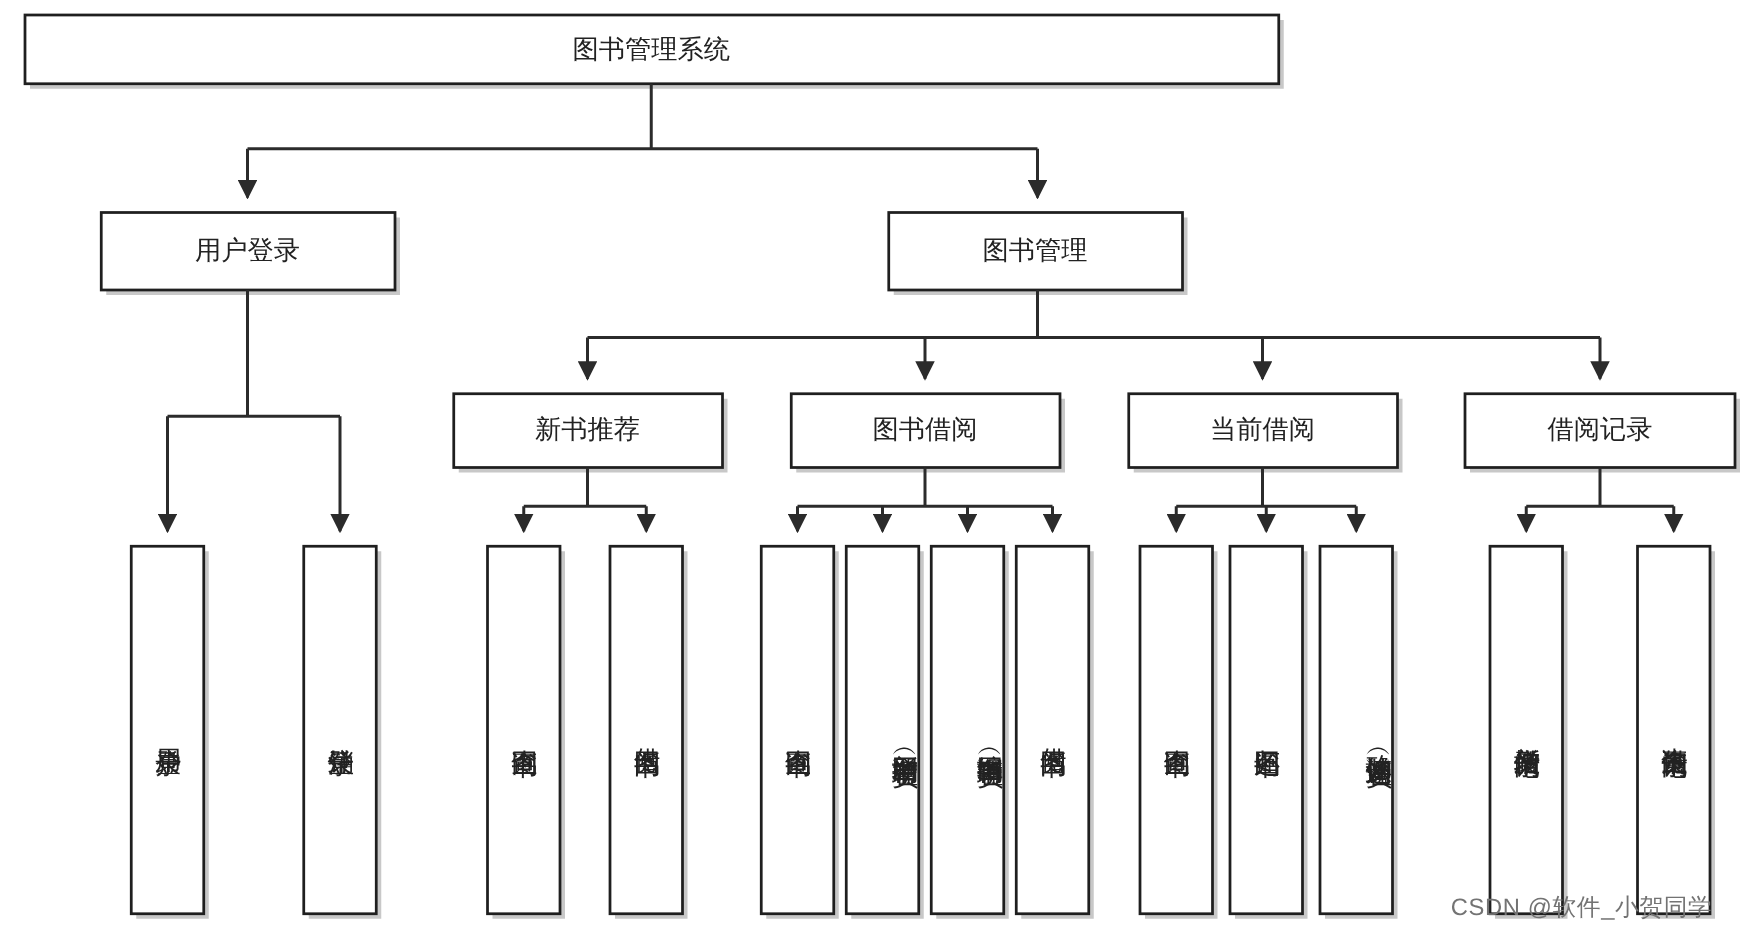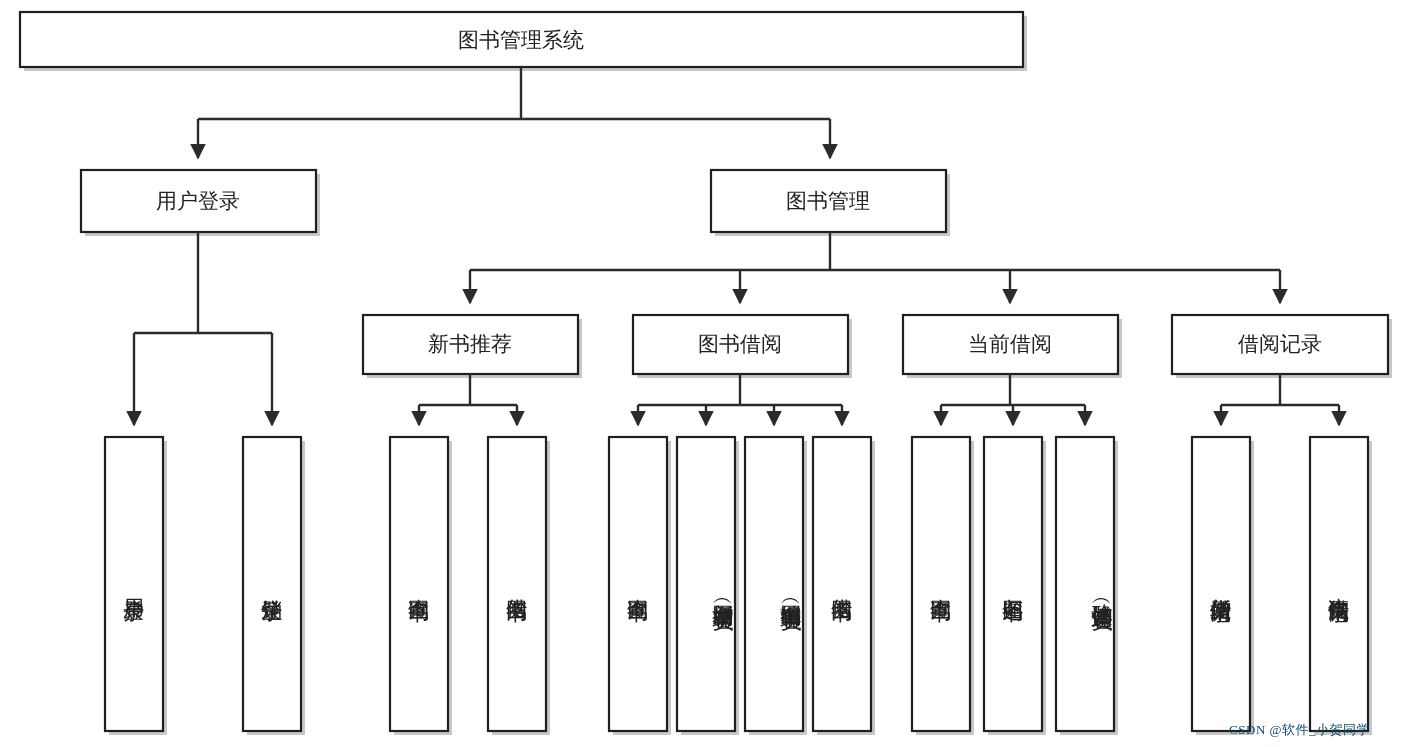--- a/index.html
+++ b/index.html
@@ -64,23 +64,23 @@
     display: flex;
     align-items: center;
     justify-content: center;
     white-space: nowrap;
     user-select: none;
   }
   .watermark {
     position: absolute;
     right: 14px;
     bottom: 8px;
-    font-family: Liberation Serif, serif;
-    font-size: 13px;
-    color: #0c4a6e;
+    font-family: Liberation Sans, sans-serif;
+    font-size: 19px;
+    color: #737373;
     letter-spacing: 0.5px;
     white-space: nowrap;
   }
 </style>
 </head>
 <body>
 
 <div id="diagram-root">
 
   <svg class="diagram-canvas" viewBox="0 0 1405 747">

